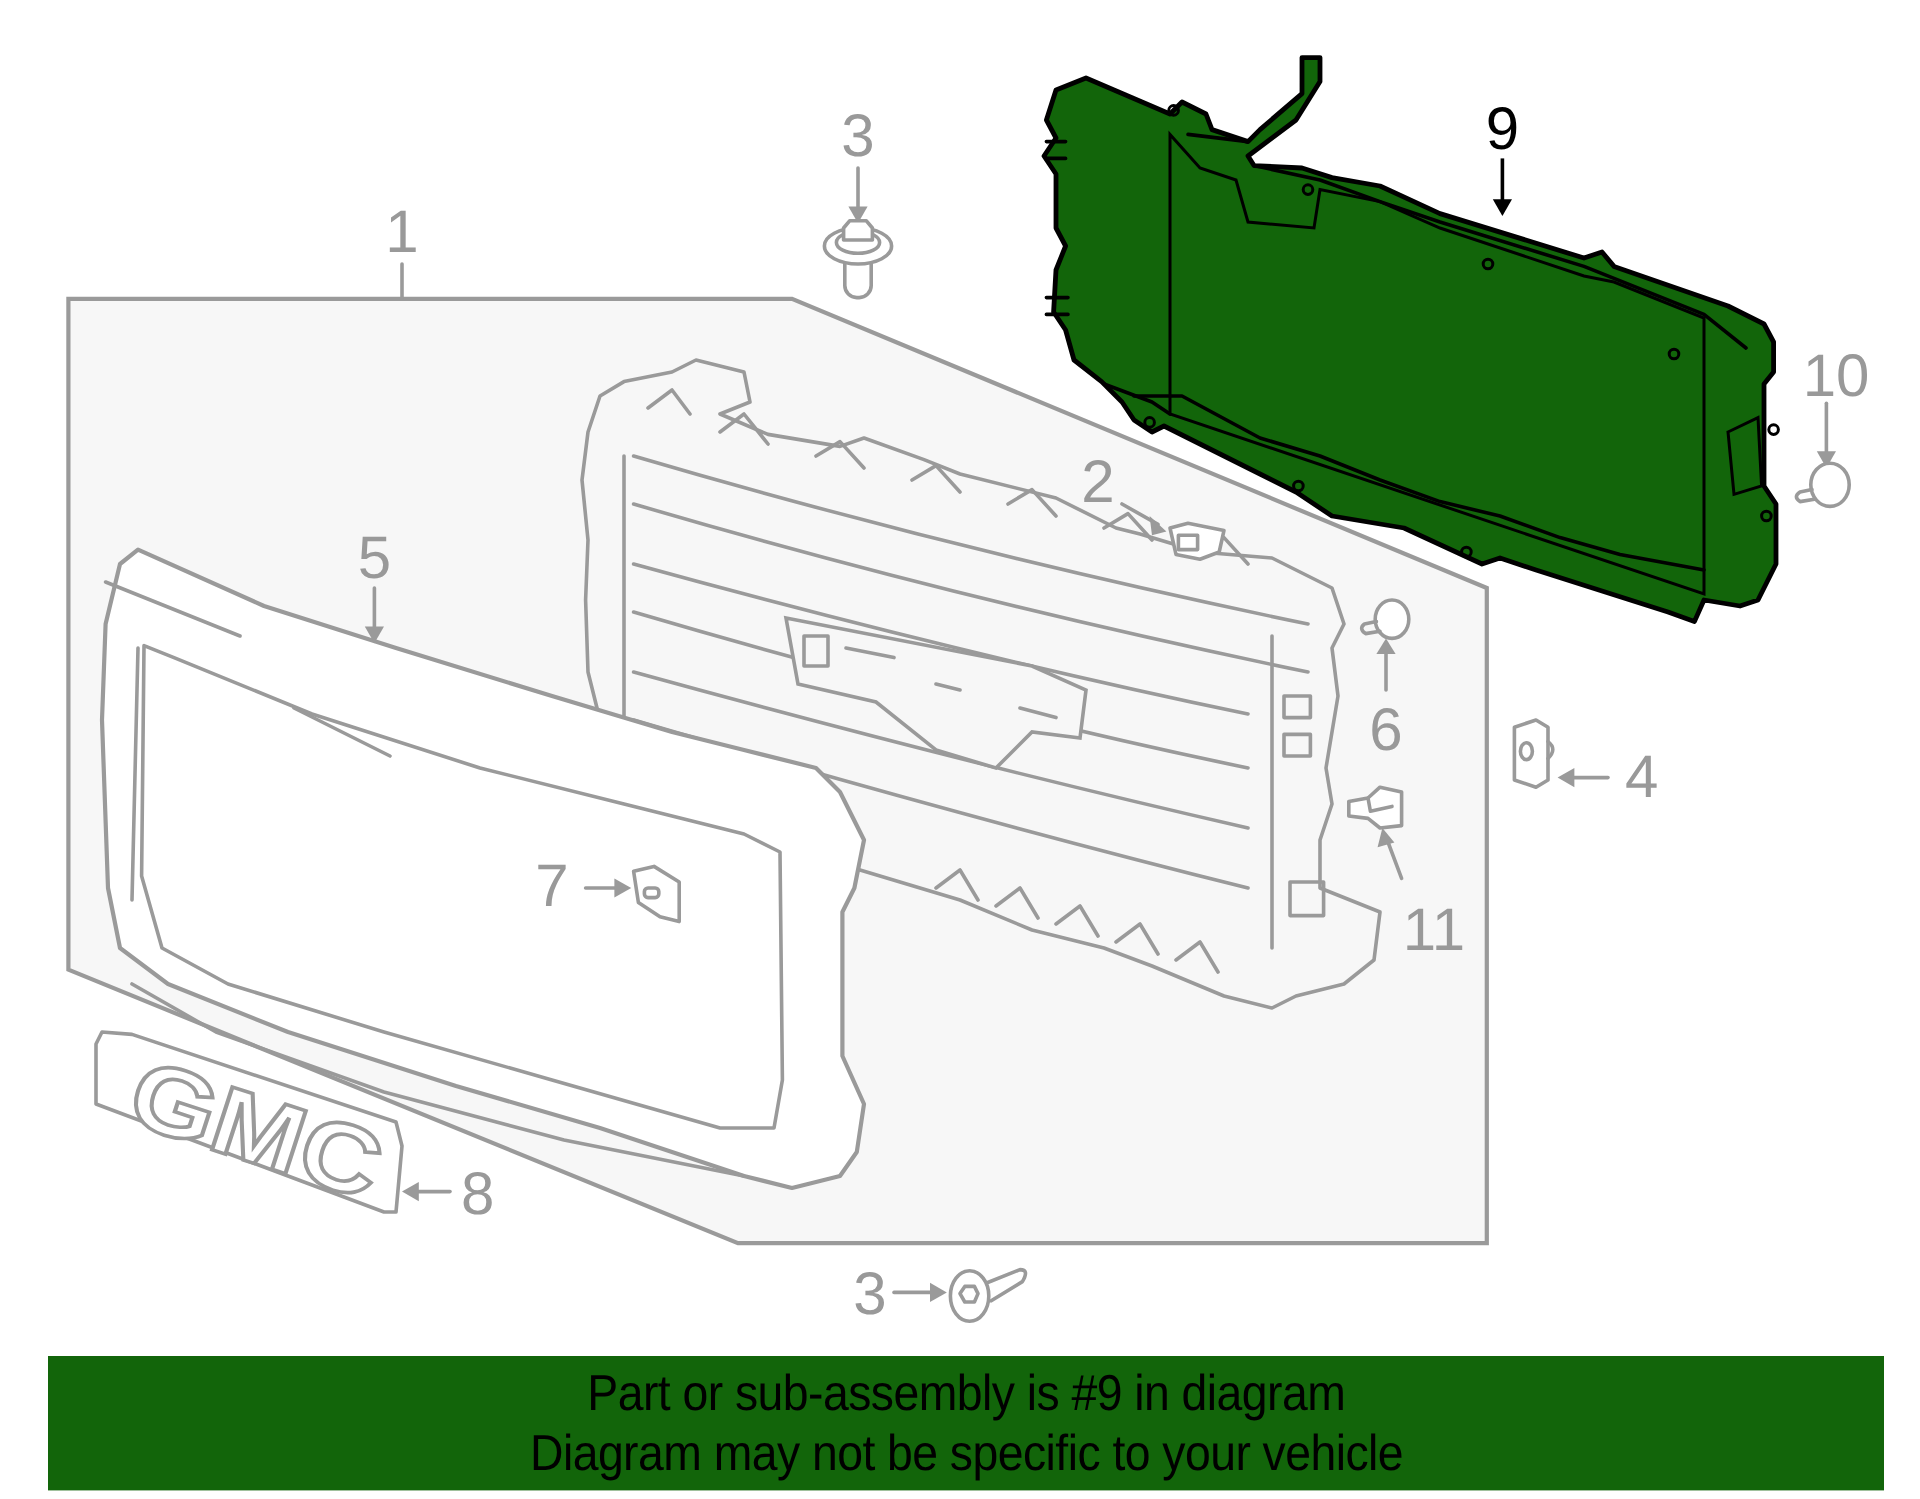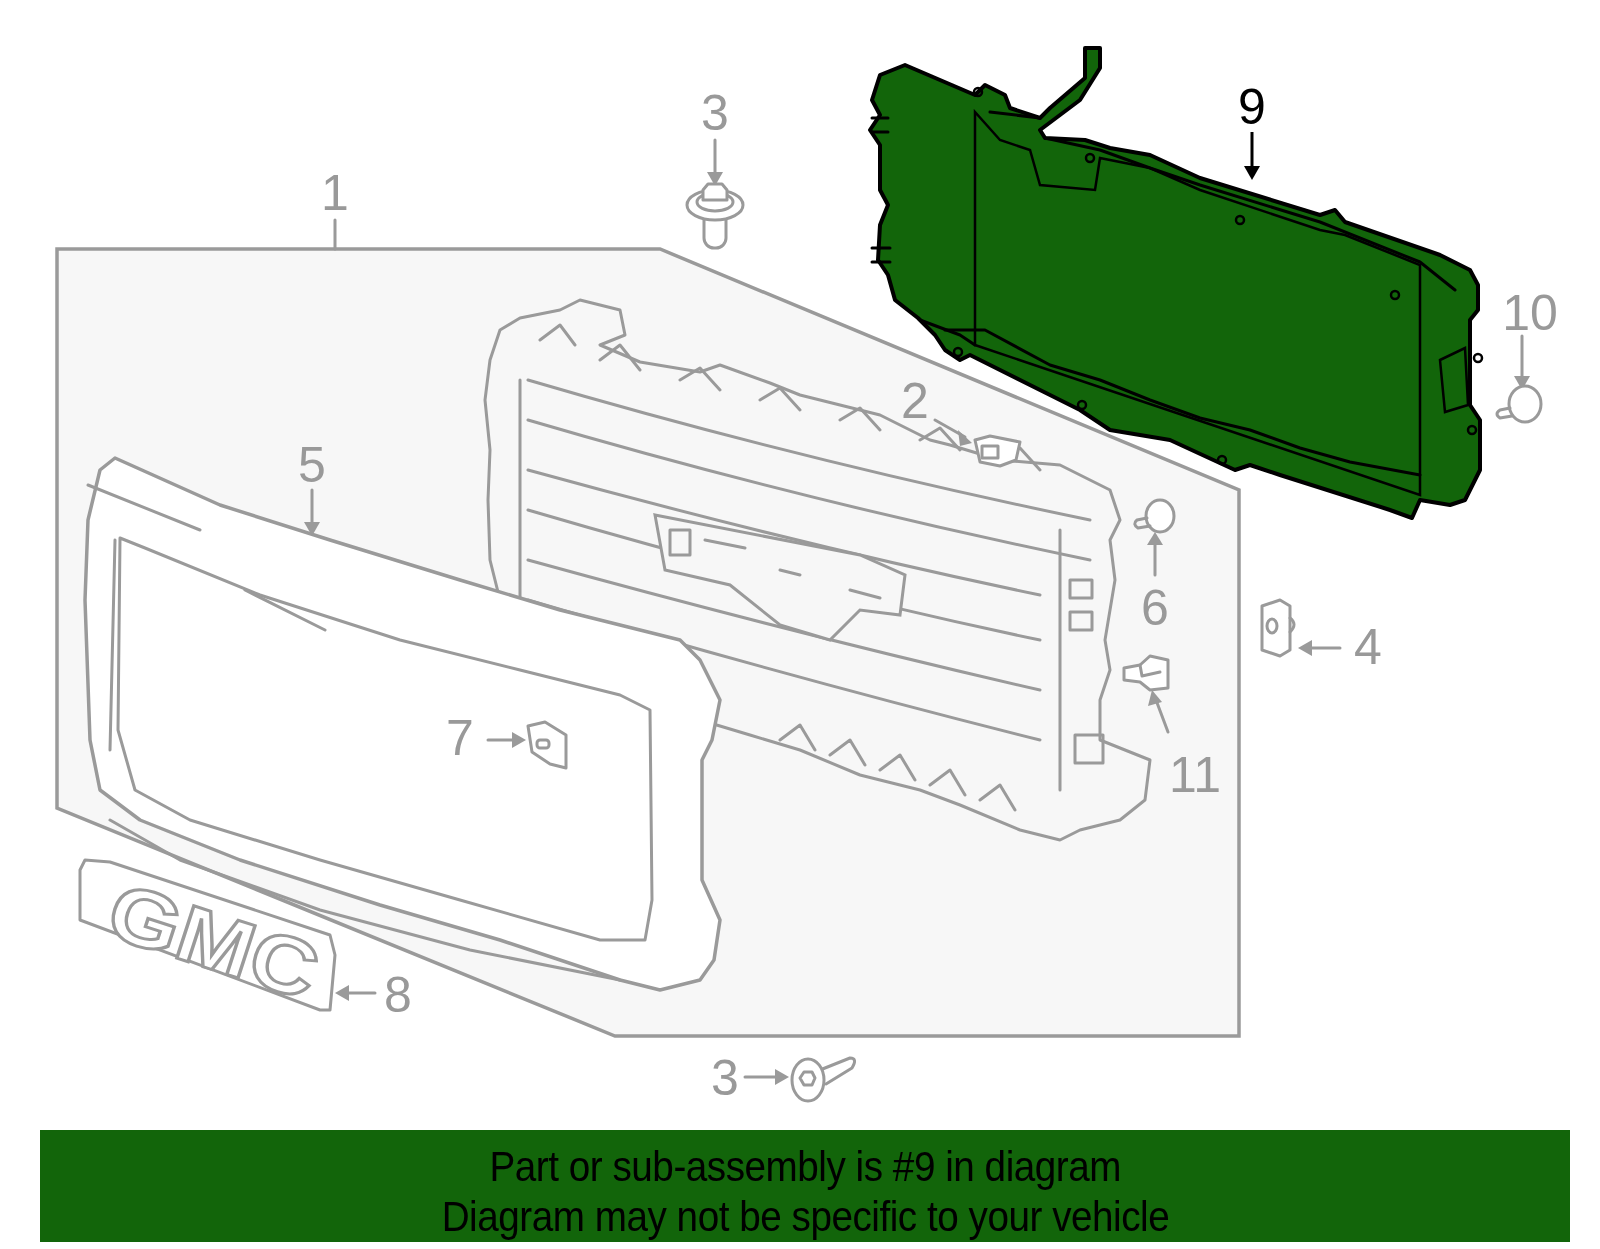--- a/index.html
+++ b/index.html
@@ -6,21 +6,21 @@
   body { width: 1600px; height: 1249px; position: relative; overflow: hidden;
          font-family: "Liberation Sans", sans-serif; }
   #diagram { position: absolute; left: 0; top: 0; width: 1600px; height: 1249px; }
   .callout { font-family: "Liberation Sans", sans-serif; font-size: 50px; fill: #999999; }
   .callout-dark { font-family: "Liberation Sans", sans-serif; font-size: 50px; fill: #000000; }
   .gline { fill: none; stroke: #9a9a9a; stroke-width: 3; stroke-linejoin: round; stroke-linecap: round; }
   .gfill { fill: #ffffff; stroke: #9a9a9a; stroke-width: 3; stroke-linejoin: round; }
   .kline { fill: none; stroke: #000; stroke-width: 3; stroke-linejoin: round; stroke-linecap: round; }
   .banner { position: absolute; left: 40px; top: 1130px; width: 1530px; height: 112px;
             background: #12650a; display: flex; flex-direction: column; align-items: center;
-            justify-content: flex-end; }
+            justify-content: center; }
   .banner-line { color: #000; font-size: 42px; line-height: 50px; letter-spacing: -0.5px;
                  font-family: "Liberation Sans", sans-serif; transform: scaleX(0.92); }
 </style>
 </head>
 <body>
 
 <svg id="diagram" viewBox="0 0 1600 1249" xmlns="http://www.w3.org/2000/svg">
 
   <g>
     <polygon points="57,249 660,249 1239,490 1239,1036 615,1036 57,808" fill="#f7f7f7" stroke="#9a9a9a" stroke-width="3.5"></polygon>

